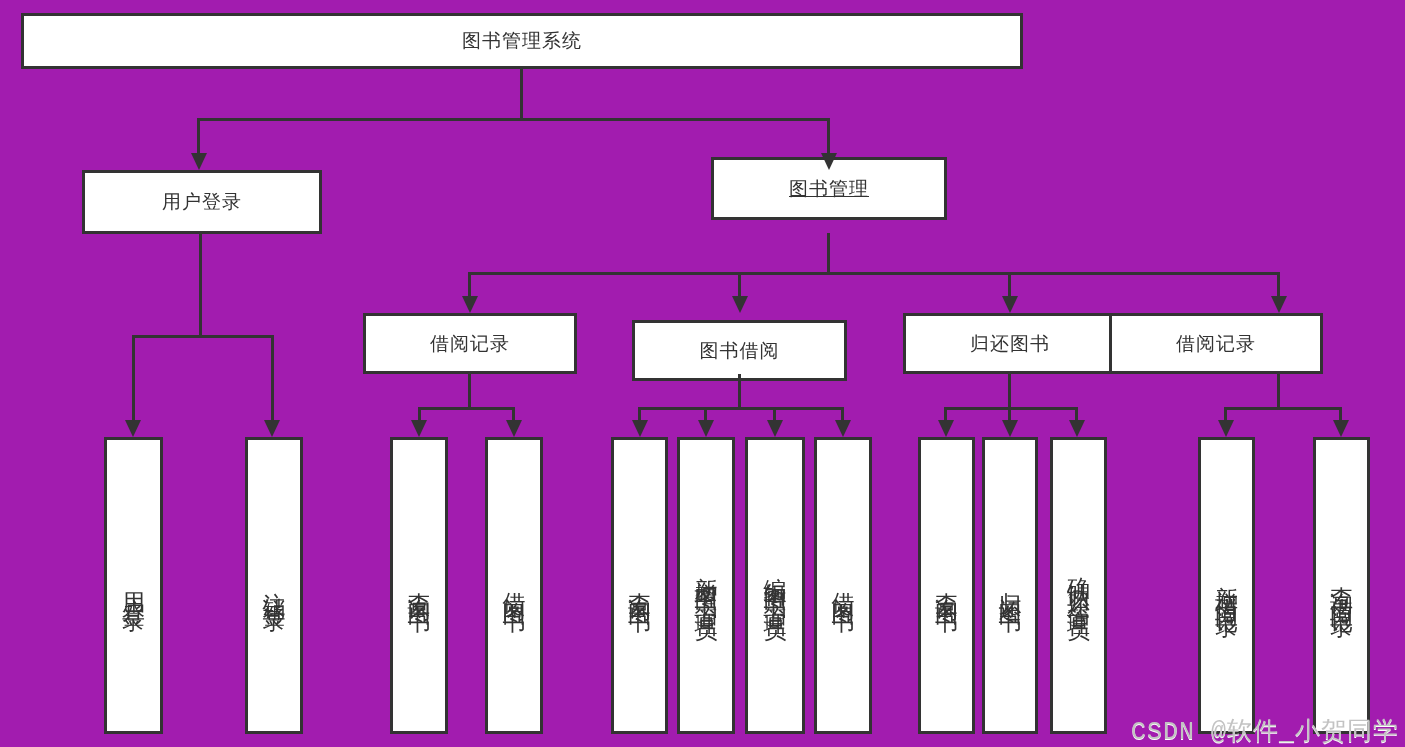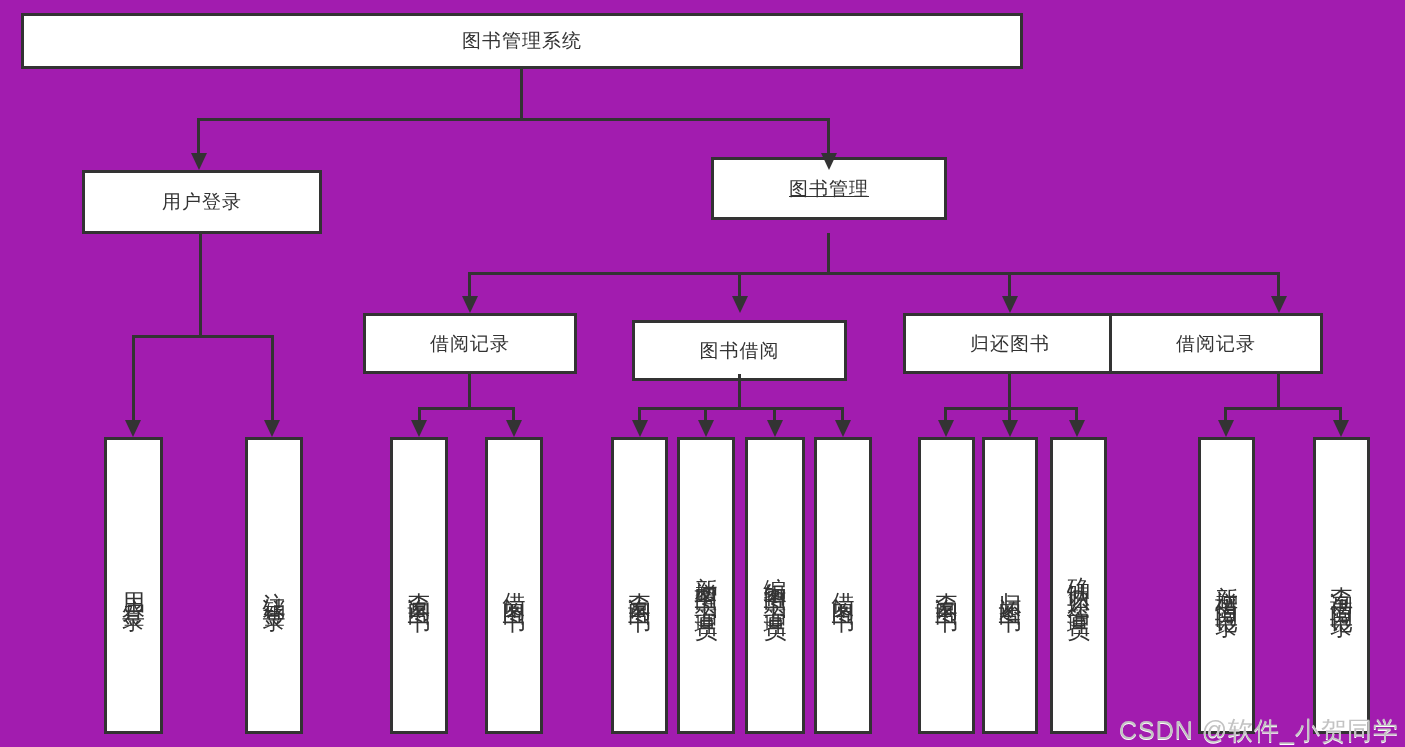--- a/index.html
+++ b/index.html
@@ -18,21 +18,21 @@
   }
   .ln{position:absolute;background:#333333;}
   .arr{
     position:absolute;width:0;height:0;
     border-left:8px solid transparent;border-right:8px solid transparent;
     border-top:17px solid #333333;
   }
   .watermark{
     position:absolute;right:6px;bottom:0px;font-size:25px;color:#c3c3c3;
     letter-spacing:1px;z-index:10;text-shadow:0 1px 0 #ffffff;
-    font-family:Liberation Sans, sans-serif;white-space:nowrap;
+    font-family:Liberation Mono, monospace;white-space:nowrap;
   }
 </style>
 </head>
 <body>
 
 <div id="canvas">
 
   <div class="node h" style="left:21px;top:13px;width:1002px;height:56px;">图书管理系统</div>
 
   <div class="node h" style="left:82px;top:170px;width:240px;height:64px;">用户登录</div>

